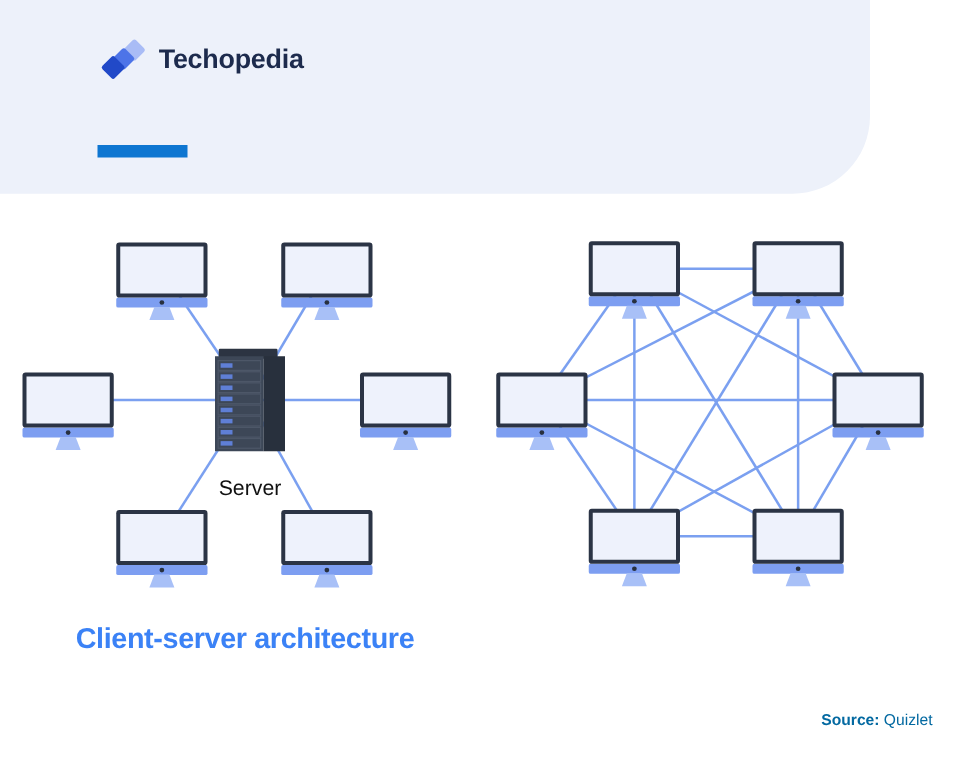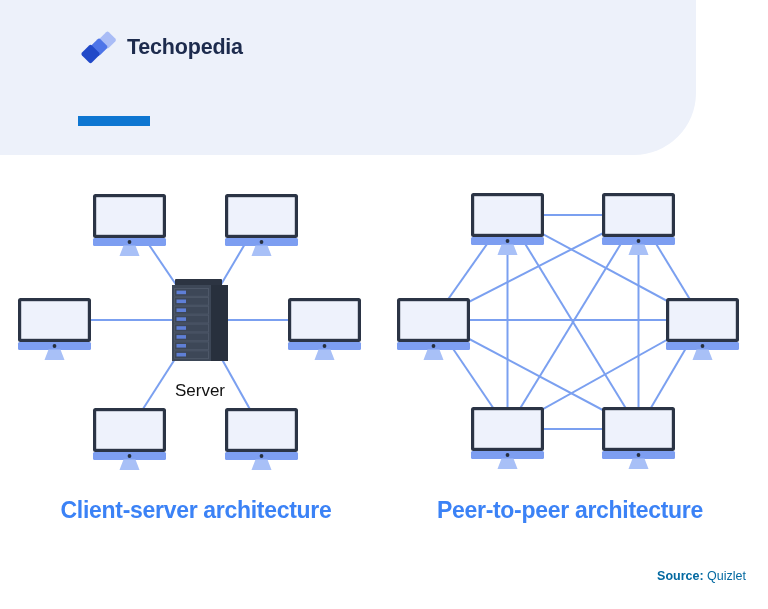--- a/index.html
+++ b/index.html
@@ -128,20 +128,19 @@
     </g>
     <use href="#monitor" x="87" y="23"></use>
     <use href="#monitor" x="218" y="23"></use>
     <use href="#monitor" x="13" y="128"></use>
     <use href="#monitor" x="282" y="128"></use>
     <use href="#monitor" x="87" y="237"></use>
     <use href="#monitor" x="218" y="237"></use>
   </svg>
 
   <div id="caption-cs" class="caption">Client-server architecture</div>
-  <div id="caption-p2p" class="caption">Peer-to-peer architecture</div>
 
   <div class="source">
     <span class="lbl">Source:</span>
     <span>Quizlet</span>
   </div>
 
 </div>
 
 </body></html>

